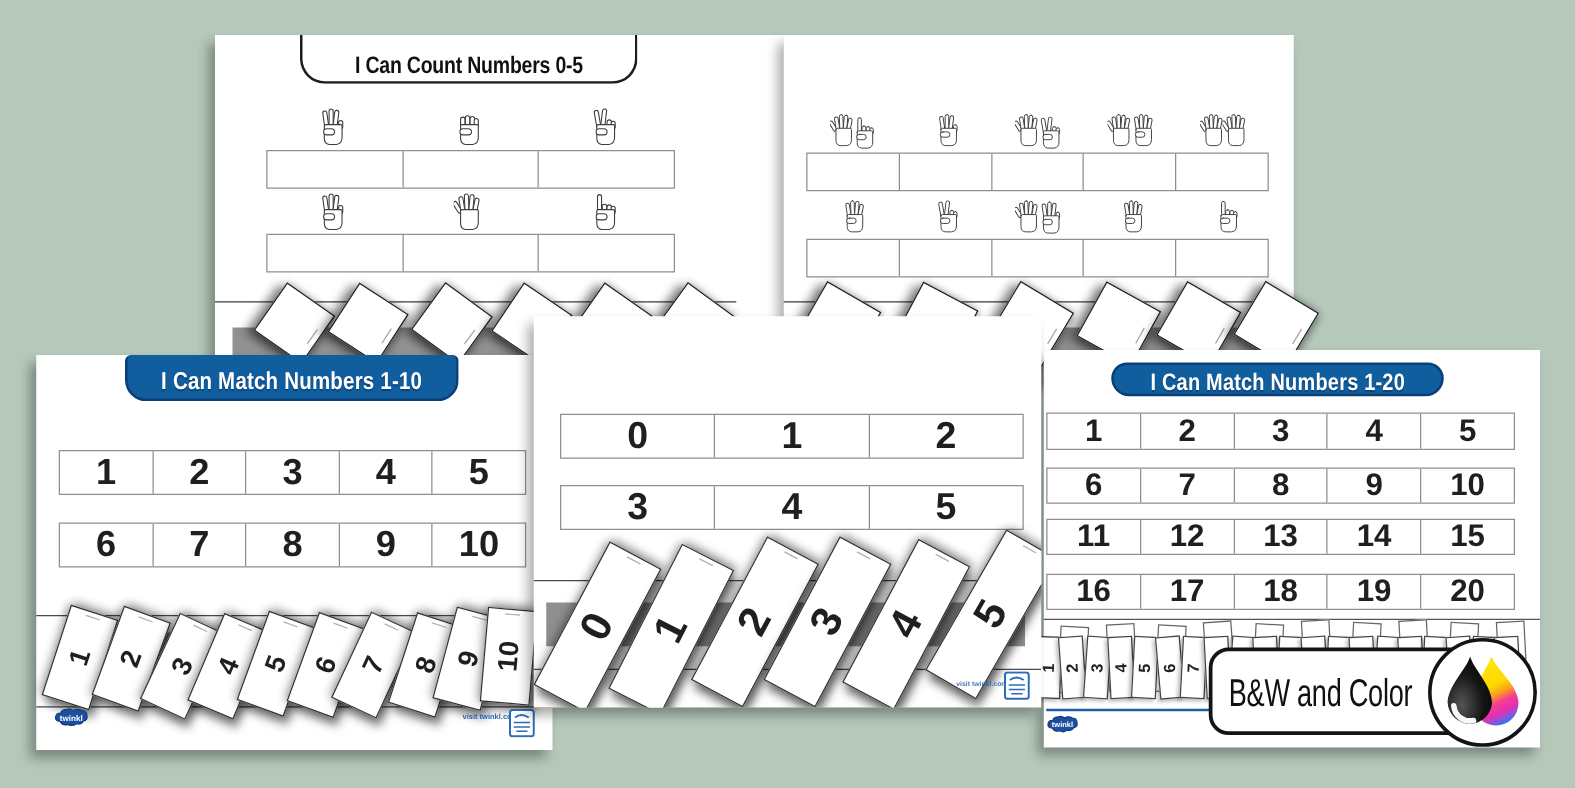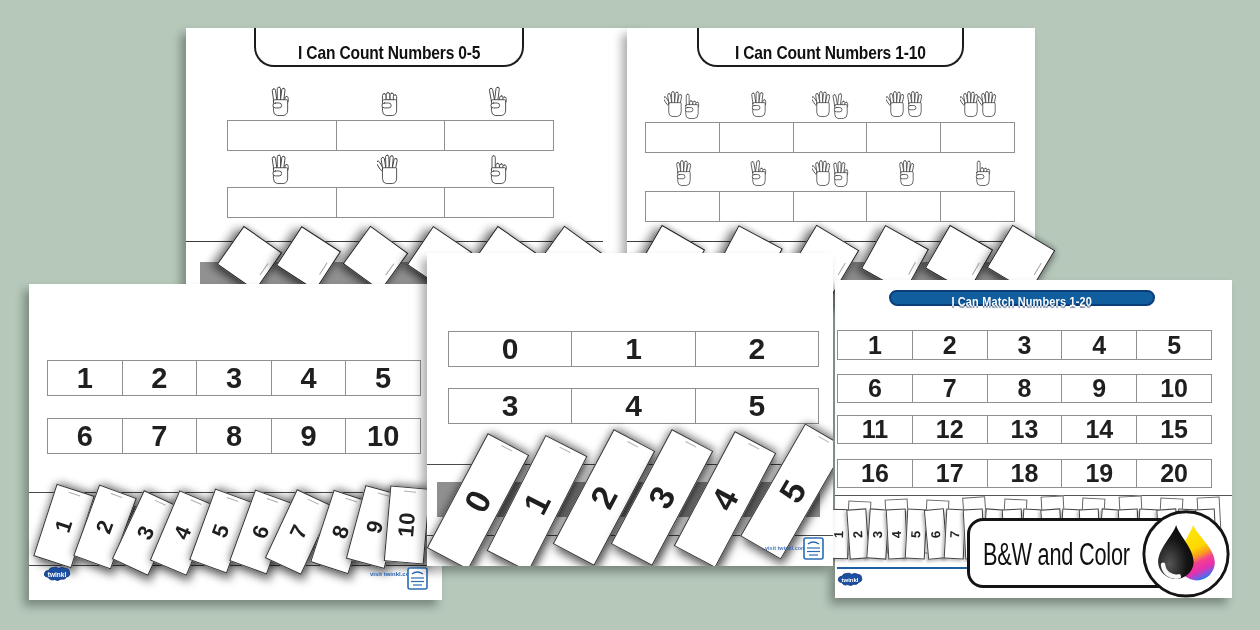--- a/index.html
+++ b/index.html
@@ -71,21 +71,21 @@
 <rect x="2" y="11" width="6" height="19" rx="3" transform="rotate(-32 5 20)"></rect>
 <rect x="9" y="5" width="6" height="24" rx="3" transform="rotate(-9 12 17)"></rect>
 <rect x="16" y="1" width="6" height="28" rx="3" transform="rotate(-2 19 15)"></rect>
 <rect x="23" y="2" width="6" height="27" rx="3" transform="rotate(5 26 15)"></rect>
 <rect x="29.5" y="7" width="6" height="23" rx="3" transform="rotate(11 32.5 18)"></rect>
 <path d="M10 26 L10 44 Q10 52 17 53 L28 53 Q36 52 36 43 L36 26 Q36 24 34 24 L12 24 Q10 24 10 26 Z"></path>
 </g>
 </defs>
 </svg>
 
-<div class="page" style="left:186px;top:28px;width:458px;height:276px">
+<div class="page" style="left:172px;top:28px;width:458px;height:276px">
 
   <div class="titlebox" style="left:68px;width:270px;height:39px">
       <span style="display:inline-block;transform:scaleX(.82);letter-spacing:-.2px">I Can Count Numbers 0-5</span>
     </div>
 
   <svg class="hand" style="left:82px;top:58px" viewBox="0 0 44 60" width="24" height="34">
       <use href="#h3"></use>
     </svg>
 
   <svg class="hand" style="left:191px;top:58px" viewBox="0 0 44 60" width="24" height="34">
@@ -132,23 +132,20 @@
 
   <div class="card" style="left:230px;top:207px;width:45px;height:45px;transform:rotate(34deg)"></div>
 
   <div class="card" style="left:294px;top:207px;width:45px;height:45px;transform:rotate(35deg)"></div>
 
   <div class="card" style="left:360px;top:207px;width:45px;height:45px;transform:rotate(36deg)"></div>
 </div>
 
 <div class="page" style="left:627px;top:28px;width:408px;height:276px">
 
-  <div class="titlebox" style="left:70px;width:267px;height:39px">
-      <span style="display:inline-block;transform:scaleX(.82);letter-spacing:-.2px">I Can Count Numbers 1-10</span>
-    </div>
 
   <svg class="hand" style="left:37px;top:62px" viewBox="0 0 44 60" width="21" height="31">
       <use href="#h5"></use>
     </svg>
   <svg class="hand" style="left:54px;top:64px" viewBox="0 0 44 60" width="21" height="31">
       <use href="#h1"></use>
     </svg>
 
   <svg class="hand" style="left:121px;top:62px" viewBox="0 0 44 60" width="21" height="31">
       <use href="#h3"></use>
@@ -226,20 +223,23 @@
 
   <div class="card" style="left:243px;top:206px;width:48px;height:48px;transform:rotate(29deg)"></div>
 
   <div class="card" style="left:307px;top:206px;width:48px;height:48px;transform:rotate(30deg)"></div>
 
   <div class="card" style="left:369px;top:206px;width:48px;height:48px;transform:rotate(31deg)"></div>
 </div>
 
 <div class="page" style="left:29px;top:284px;width:413px;height:316px">
 
+  <div class="banner" style="left:71px;top:0;width:267px;height:37px;box-sizing:border-box;border-top:none">
+      <span style="display:inline-block;transform:scaleX(.84)">I Can Match Numbers 1-10</span>
+    </div>
 
   <div class="trow" style="left:18px;top:76px;width:374px;height:36px;box-sizing:border-box">
     <div class="c num" style="font-size:29px">1</div>
       <div class="c num" style="font-size:29px">2</div>
       <div class="c num" style="font-size:29px">3</div>
       <div class="c num" style="font-size:29px">4</div>
       <div class="c num" style="font-size:29px">5</div>
   </div>
 
   <div class="trow" style="left:18px;top:134px;width:374px;height:36px;box-sizing:border-box">
@@ -307,21 +307,21 @@
       <rect x="1" y="1" width="19" height="21" rx="2" fill="#fff" stroke="#2b6cb4" stroke-width="1.6"></rect>
       <path d="M5 7 Q10 3 16 7" fill="none" stroke="#2b6cb4" stroke-width="1.4"></path>
       <line x1="4" y1="11" x2="17" y2="11" stroke="#2b6cb4" stroke-width="1.2"></line>
       <line x1="4" y1="14.5" x2="17" y2="14.5" stroke="#2b6cb4" stroke-width="1.2"></line>
       <line x1="6" y1="18" x2="15" y2="18" stroke="#2b6cb4" stroke-width="1.2"></line>
     </svg>
 </div>
 
 <div class="page" style="left:835px;top:280px;width:397px;height:318px">
 
-  <div class="banner" style="left:54px;top:10px;width:266px;height:16px;box-sizing:border-box;font-size:13px;border-radius:14px 14px 16px 16px">
+  <div class="banner" style="left:54px;top:10px;width:266px;height:27px;box-sizing:border-box;font-size:19px;border-radius:14px 14px 16px 16px">
       <span style="display:inline-block;transform:scaleX(.84)">I Can Match Numbers 1-20</span>
     </div>
 
   <div class="trow" style="left:2px;top:50px;width:375px;height:30px;box-sizing:border-box">
     <div class="c num" style="font-size:25px">1</div>
       <div class="c num" style="font-size:25px">2</div>
       <div class="c num" style="font-size:25px">3</div>
       <div class="c num" style="font-size:25px">4</div>
       <div class="c num" style="font-size:25px">5</div>
   </div>

